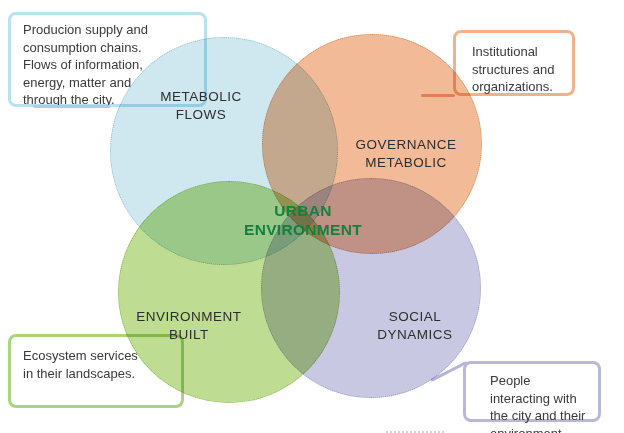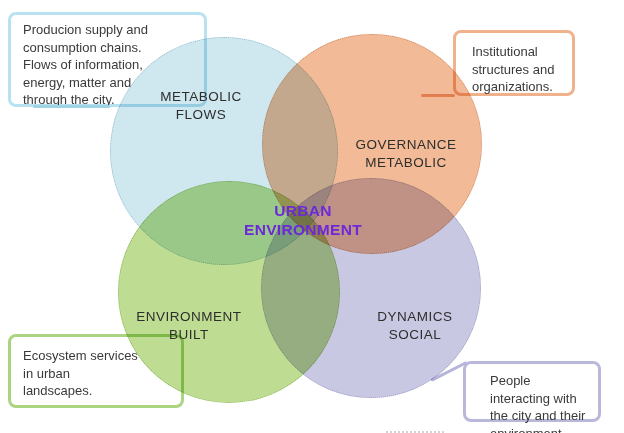--- a/index.html
+++ b/index.html
@@ -39,41 +39,41 @@
   .circle-label{
     position:absolute;width:140px;text-align:center;color:#2e2e2e;
     font-size:13.5px;line-height:18px;letter-spacing:0.5px;
   }
   #label-metabolic {left:131px;top:88px;text-align:center;}
   #label-governance{left:336px;top:88px;margin-top:48px;}
   #label-built     {left:119px;top:308px;}
   #label-social    {left:345px;top:308px;}
   .center-label{
     position:absolute;left:223px;top:201px;width:160px;text-align:center;
-    color:#6d28d9;font-weight:bold;font-size:15.5px;line-height:19px;letter-spacing:0.3px;
+    color:#15803d;font-weight:bold;font-size:15.5px;line-height:19px;letter-spacing:0.3px;
   }
   
   .fragment{
     position:absolute;left:386px;top:425px;width:58px;height:6px;
     border-bottom:2px dotted #c9c9c9;opacity:0.8;
   }
 </style>
 </head>
 <body>
 
 <div id="canvas">
 
   <div class="callout" id="callout-metabolic" style="border-color: rgb(184, 226, 240);">
     <span class="txt">Producion supply and consumption chains. Flows of information, energy, matter and through the city.</span>
   </div>
   <div class="callout" id="callout-governance" style="border-color: rgb(240, 178, 140);">
     <span class="txt">Institutional structures and organizations.</span>
   </div>
   <div class="callout" id="callout-built" style="border-color: rgb(171, 212, 128);">
-    <span class="txt">Ecosystem services in urban landscapes.</span>
+    <span class="txt">Ecosystem services in their landscapes.</span>
   </div>
   <div class="callout" id="callout-social" style="border-color: rgb(186, 184, 218);">
     <span class="txt">People interacting with the city and their environment.</span>
   </div>
 
   <div class="leader" id="leader-metabolic" style="background: rgb(159, 211, 230);"></div>
   <div class="leader" id="leader-governance" style="background: rgb(239, 174, 136);"></div>
   <div class="leader" id="leader-social" style="background: rgb(182, 180, 216);"></div>
 
   <div class="circle" id="circle-metabolic" style="background: rgb(207, 231, 239); border-color: rgb(143, 185, 201);"></div>
@@ -87,22 +87,22 @@
   </div>
   <div class="circle-label" id="label-governance">
     <div>GOVERNANCE</div>
     <div>METABOLIC</div>
   </div>
   <div class="circle-label" id="label-built">
     <div>ENVIRONMENT</div>
     <div>BUILT</div>
   </div>
   <div class="circle-label" id="label-social">
+    <div>SOCIAL</div>
     <div>DYNAMICS</div>
-    <div>SOCIAL</div>
   </div>
 
   <div class="center-label">
     <div>URBAN</div>
     <div>ENVIRONMENT</div>
   </div>
 
   <div class="fragment"></div>
 
 </div>

